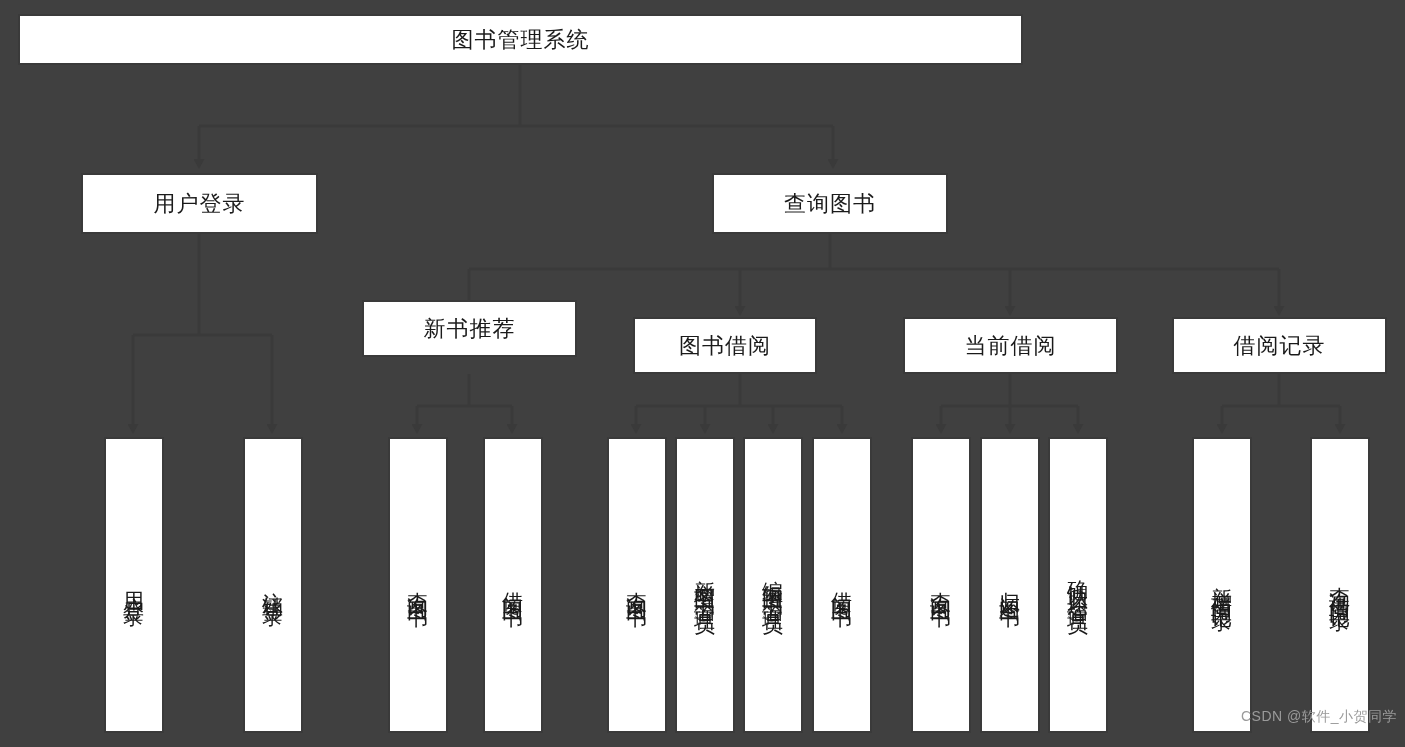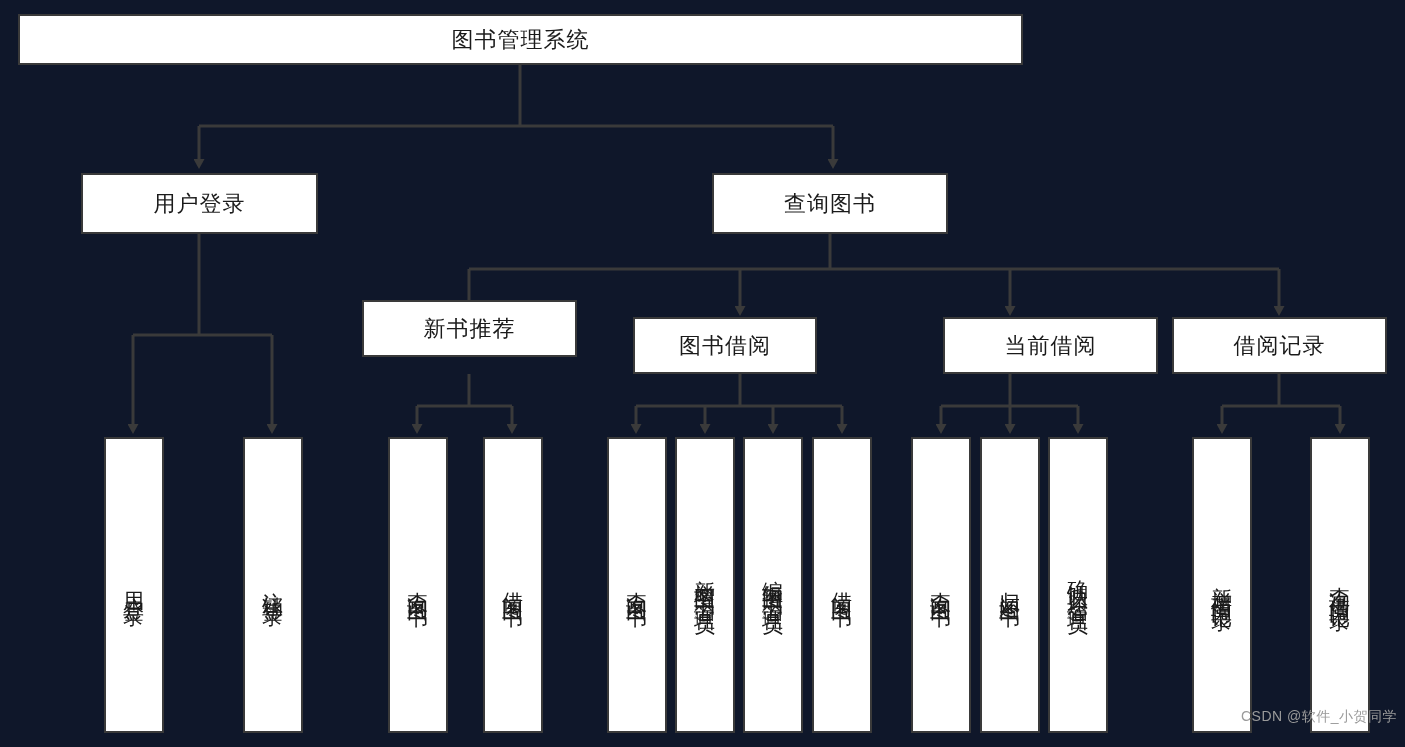--- a/index.html
+++ b/index.html
@@ -7,21 +7,21 @@
     padding: 0;
     background: #ffffff;
   }
   body {
     font-family: "Liberation Sans", "DejaVu Sans", sans-serif;
   }
   #canvas {
     position: relative;
     width: 1405px;
     height: 747px;
-    background: #0f172a;
+    background: #404040;
     overflow: hidden;
   }
   svg.connectors {
     position: absolute;
     left: 0;
     top: 0;
     width: 1405px;
     height: 747px;
     pointer-events: none;
   }
@@ -127,21 +127,21 @@
   <div class="node horiz" style="left:712px; top:173px; width:236px; height:61px;">
     <span class="hlabel">查询图书</span>
   </div>
 
   <div class="node horiz" style="left:362px; top:300px; width:215px; height:57px;">
     <span class="hlabel">新书推荐</span>
   </div>
   <div class="node horiz" style="left:633px; top:317px; width:184px; height:57px;">
     <span class="hlabel">图书借阅</span>
   </div>
-  <div class="node horiz" style="left:903px; top:317px; width:215px; height:57px;margin-left:40px;">
+  <div class="node horiz" style="left:903px; top:317px; width:215px; height:57px;">
     <span class="hlabel">当前借阅</span>
   </div>
   <div class="node horiz" style="left:1172px; top:317px; width:215px; height:57px;">
     <span class="hlabel">借阅记录</span>
   </div>
 
   <div class="node vert" style="left:104px; top:437px; width:60px; height:296px;">
     <span class="vlabel">用户登录</span>
   </div>
   <div class="node vert" style="left:243px; top:437px; width:60px; height:296px;">

